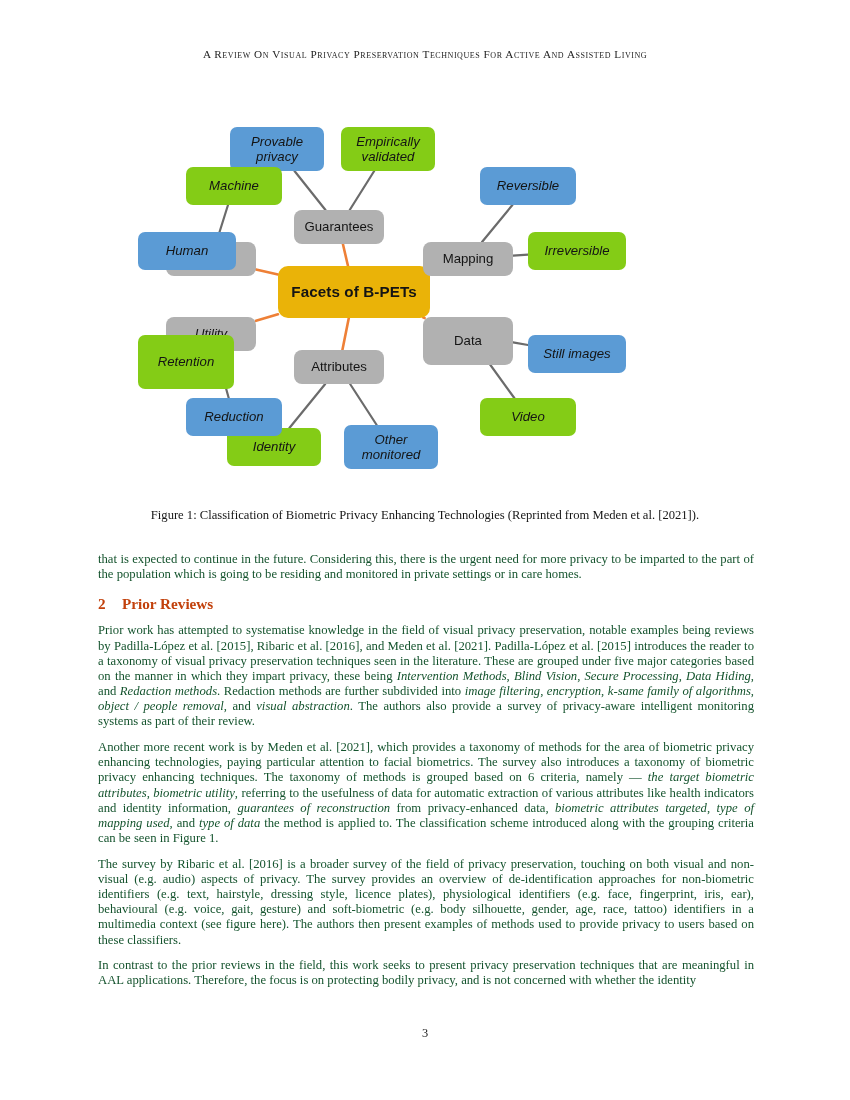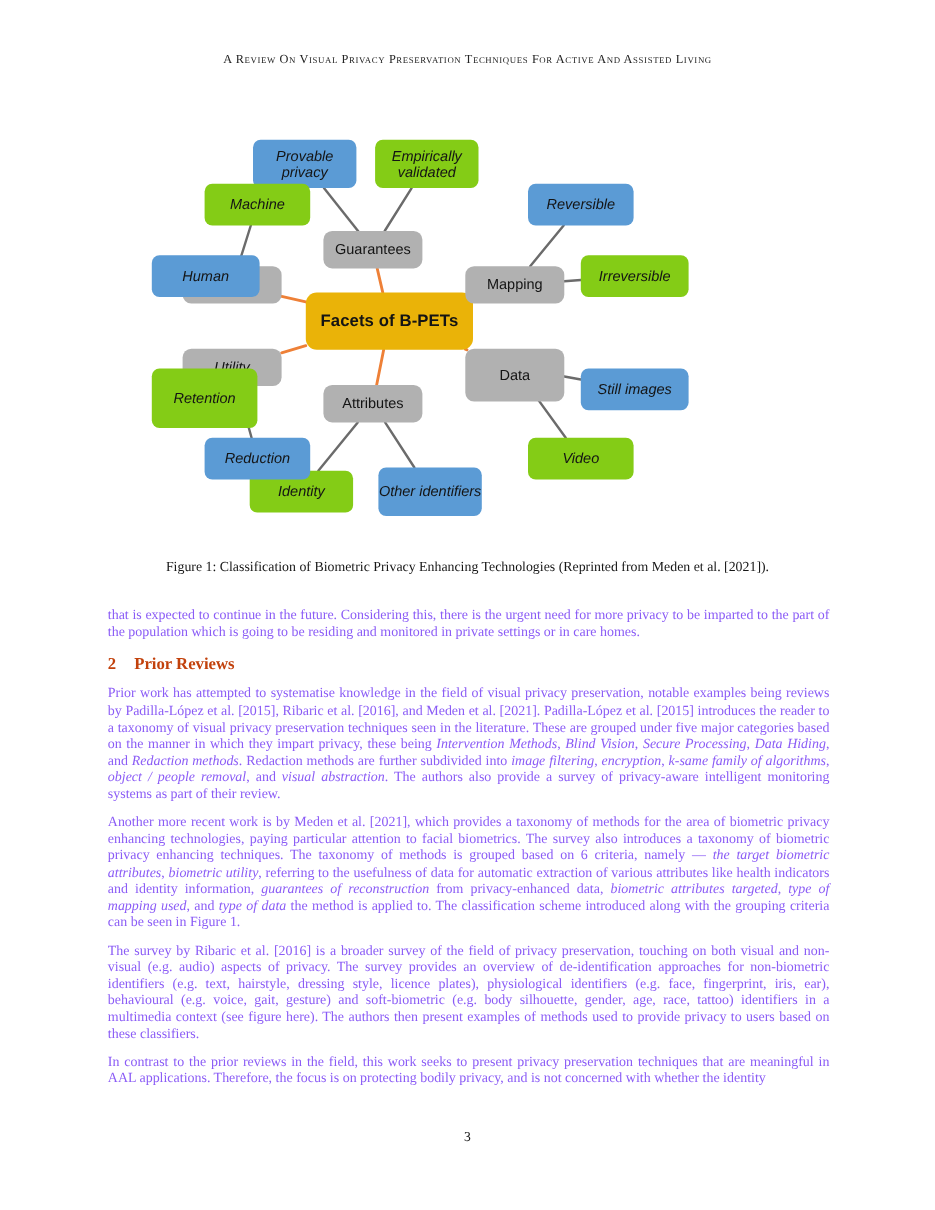--- a/index.html
+++ b/index.html
@@ -106,21 +106,21 @@
     left: 98px;
     top: 552px;
     width: 656px;
   }
   p.para {
     margin: 0 0 10.5px 0;
     font-size: 12.7px;
     line-height: 1.195;
     text-align: justify;
     text-justify: inter-word;
-    color: #8b5cf6;
+    color: #14532d;
     hyphens: none;
   }
   h2.section-head {
     margin: 13px 0 10px 0;
     font-size: 15.2px;
     font-weight: bold;
     font-family: "Liberation Serif", serif;
     color: #c2410c;
   }
   h2.section-head .secnum {
@@ -191,21 +191,21 @@
       <div class="node node-leaf fill-blue" id="n-reversible" style="left:382px; top:57px; width:96px; height:38px;">Reversible</div>
 
       <div class="node node-leaf fill-yellow" id="n-irreversible" style="left:430px; top:122px; width:98px; height:38px;">Irreversible</div>
 
       <div class="node node-leaf fill-blue" id="n-still-images" style="left:430px; top:225px; width:98px; height:38px;">Still images</div>
 
       <div class="node node-leaf fill-yellow" id="n-video" style="left:382px; top:288px; width:96px; height:38px;">Video</div>
 
       <div class="node node-leaf fill-yellow" id="n-identity" style="left:129px; top:318px; width:94px; height:38px;">Identity</div>
 
-      <div class="node node-leaf fill-blue" id="n-other-attributes" style="left:246px; top:315px; width:94px; height:44px;">Other identifiers</div>
+      <div class="node node-leaf fill-blue" id="n-other-attributes" style="left:246px; top:315px; width:94px; height:44px;">Other monitored</div>
 
       <div class="node node-leaf fill-yellow" id="n-retention" style="left:40px; top:225px; width:96px; height:54px;">Retention</div>
 
       <div class="node node-leaf fill-blue" id="n-reduction" style="left:88px; top:288px; width:96px; height:38px;">Reduction</div>
 
       <div class="node node-leaf fill-yellow" id="n-machine" style="left:88px; top:57px; width:96px; height:38px;">Machine</div>
 
       <div class="node node-leaf fill-blue" id="n-human" style="left:40px; top:122px; width:98px; height:38px;">Human</div>
     </div>
   </div>

